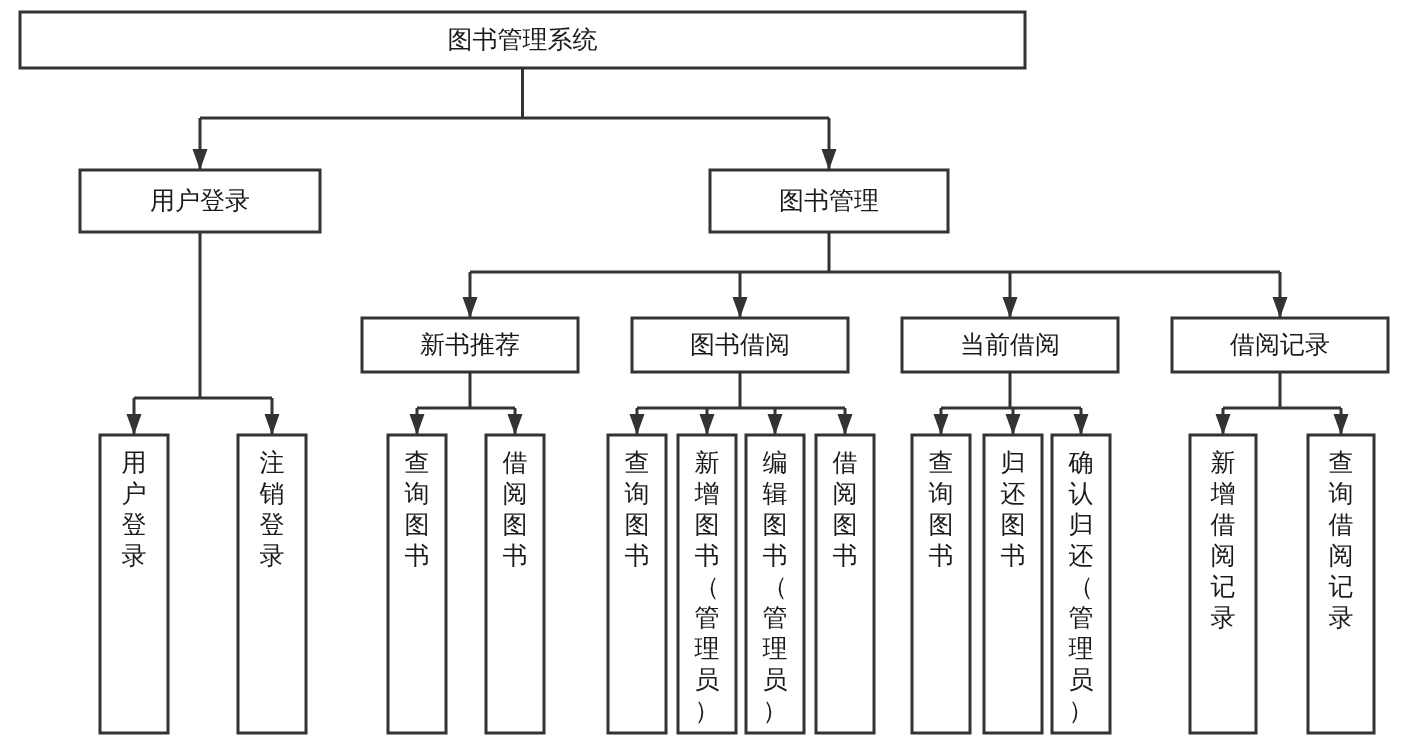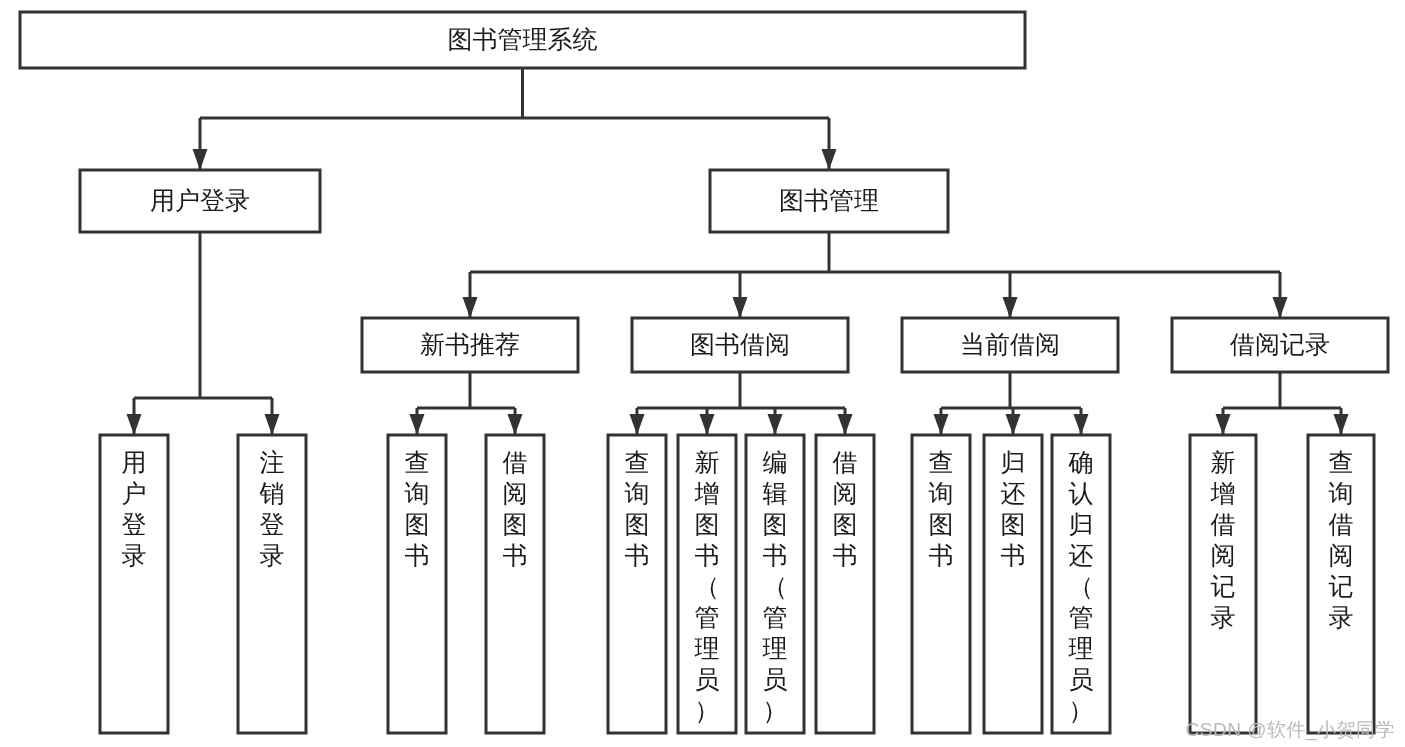--- a/index.html
+++ b/index.html
@@ -221,14 +221,13 @@
         <g>
           <rect x="1190" y="435" width="66" height="298" class="nodebox-leaf"></rect>
           <text x="1223" class="leaflabel"><tspan x="1223" y="471">新</tspan><tspan x="1223" y="502">增</tspan><tspan x="1223" y="533">借</tspan><tspan x="1223" y="564">阅</tspan><tspan x="1223" y="595">记</tspan><tspan x="1223" y="626">录</tspan></text>
         </g>
         <g>
           <rect x="1308" y="435" width="66" height="298" class="nodebox-leaf"></rect>
           <text x="1341" class="leaflabel"><tspan x="1341" y="471">查</tspan><tspan x="1341" y="502">询</tspan><tspan x="1341" y="533">借</tspan><tspan x="1341" y="564">阅</tspan><tspan x="1341" y="595">记</tspan><tspan x="1341" y="626">录</tspan></text>
         </g>
       </g>
   </svg>
-  <div class="watermark">CSDN @软件_小贺同学</div>
 </div>
 
 </body></html>

